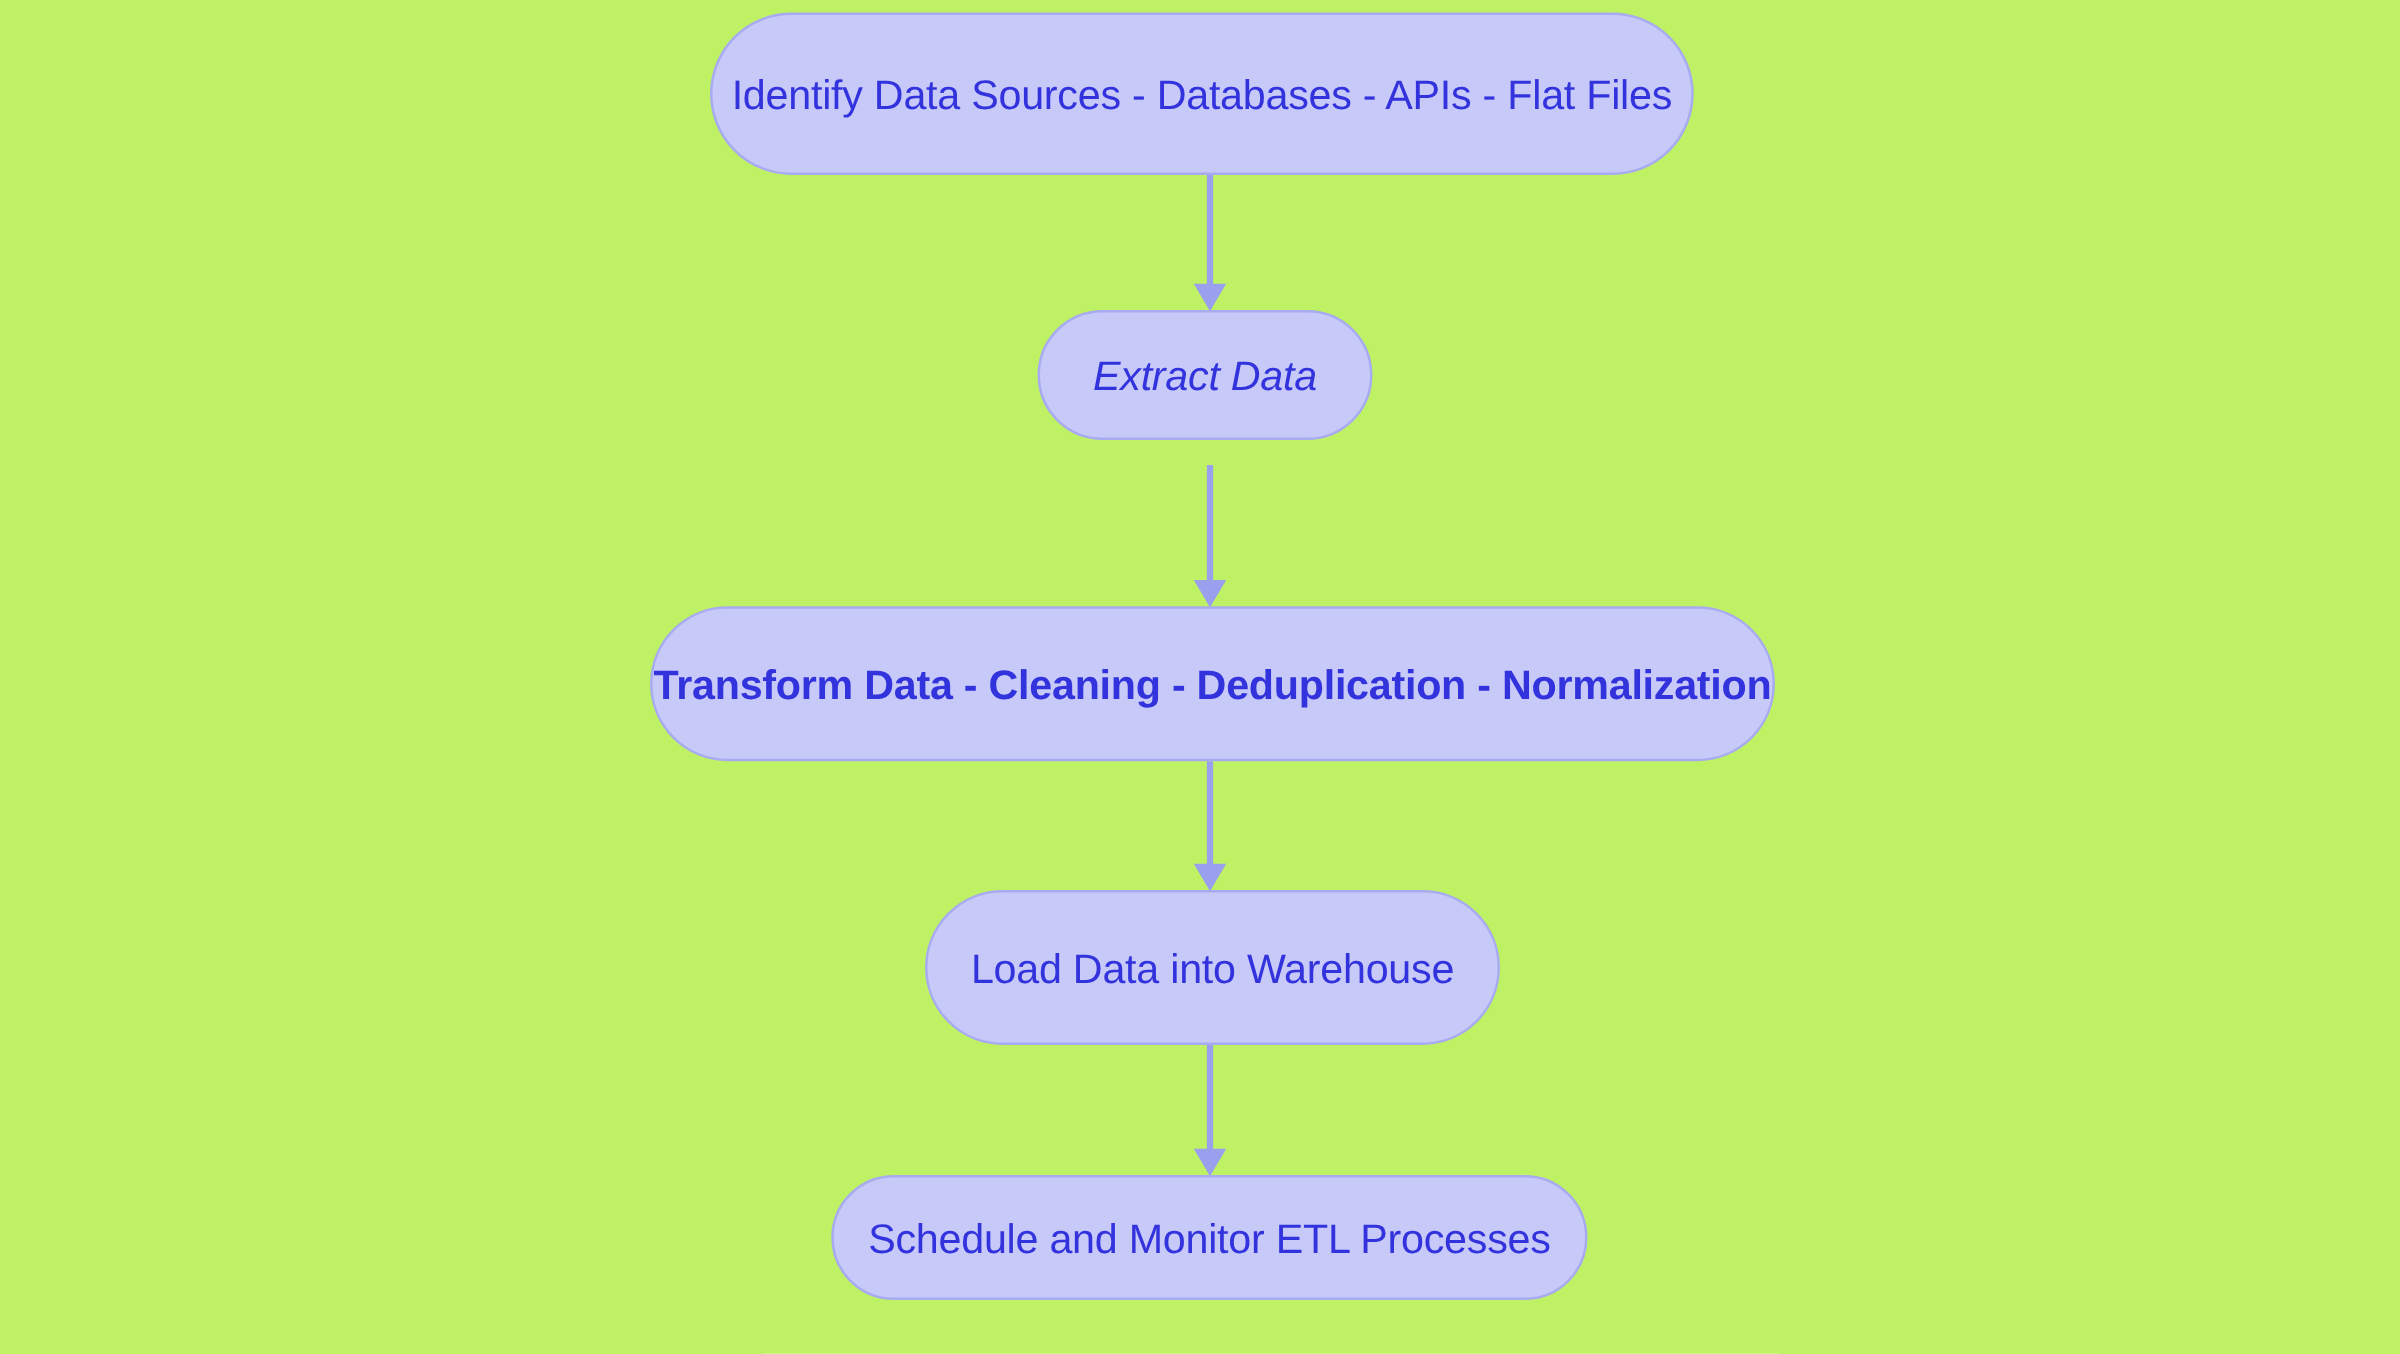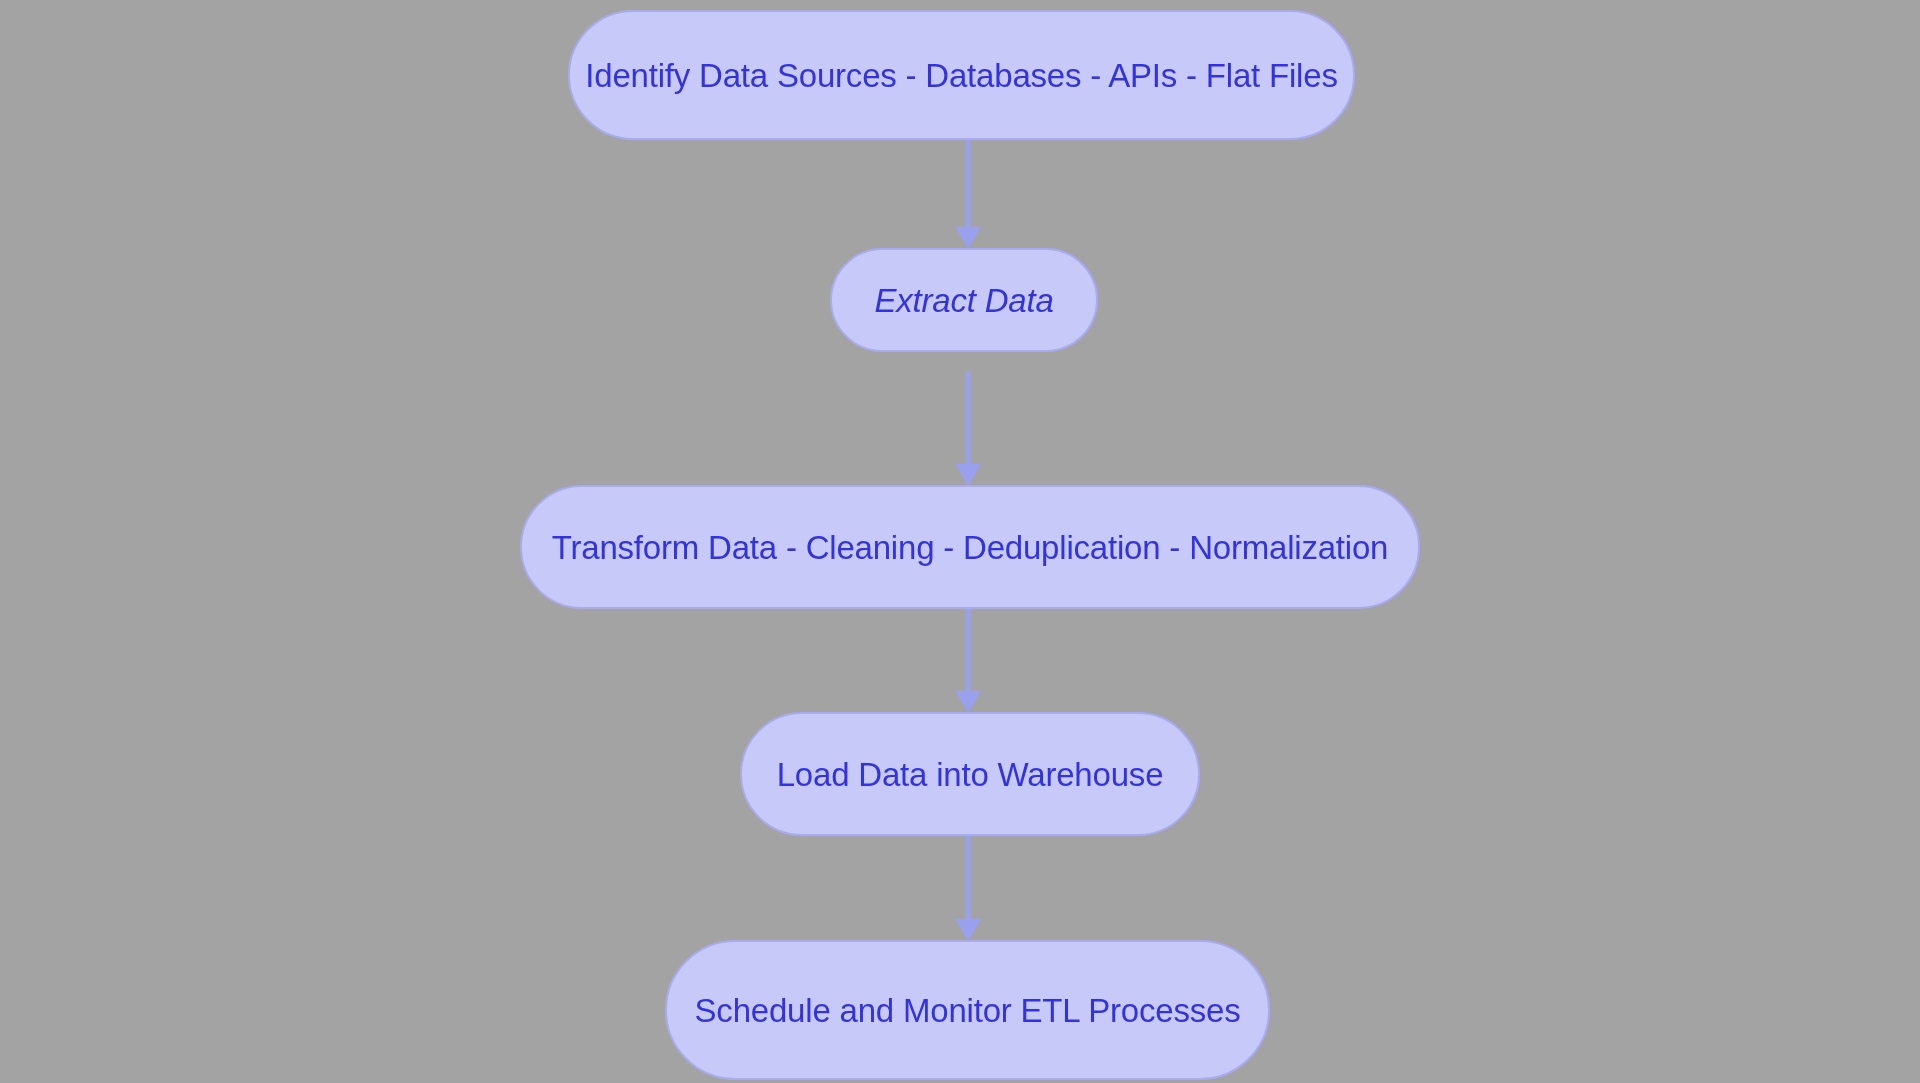--- a/index.html
+++ b/index.html
@@ -50,21 +50,21 @@
     font-weight: 400;
     letter-spacing: -0.2px;
     line-height: 1;
     color: #3333dd;
     white-space: nowrap;
   }
 </style>
 </head>
 <body>
 
-<div id="flow-canvas" style="width: 1920px; height: 1083px; background: #a3a3a3;">
+<div id="flow-canvas" style="width: 1920px; height: 1083px; background: #bef264;">
 
   <svg id="edge-layer" viewBox="0 0 1920 1083" width="1920" height="1083" xmlns="http://www.w3.org/2000/svg" aria-hidden="true">
       <g>
         <rect x="965.5" y="140" width="5" height="88" fill="#9aa0ee"></rect>
         <polygon points="955,227 981,227 968,249" fill="#9aa0ee"></polygon>
       </g>
       <g>
         <rect x="965.5" y="372" width="5" height="93" fill="#9aa0ee"></rect>
         <polygon points="955,464 981,464 968,486" fill="#9aa0ee"></polygon>
       </g>
@@ -79,23 +79,23 @@
     </svg>
 
   <div id="node-layer">
       <div class="flow-node" style="left: 568px; top: 10px; width: 787px; height: 130px; background: rgb(199, 201, 249); border-color: rgb(168, 171, 240);">
         <span class="flow-node-label" style="color: rgb(51, 51, 221);">Identify Data Sources - Databases - APIs - Flat Files</span>
       </div>
       <div class="flow-node" style="left: 830px; top: 248px; width: 268px; height: 104px; background: rgb(199, 201, 249); border-color: rgb(168, 171, 240); font-style: italic;">
         <span class="flow-node-label" style="color: rgb(51, 51, 221);">Extract Data</span>
       </div>
       <div class="flow-node" style="left: 520px; top: 485px; width: 900px; height: 124px; background: rgb(199, 201, 249); border-color: rgb(168, 171, 240);">
-        <span class="flow-node-label" style="color: rgb(51, 51, 221);">Transform Data - Cleaning - Deduplication - Normalization</span>
+        <span class="flow-node-label" style="color: rgb(51, 51, 221); font-weight: bold;">Transform Data - Cleaning - Deduplication - Normalization</span>
       </div>
       <div class="flow-node" style="left: 740px; top: 712px; width: 460px; height: 124px; background: rgb(199, 201, 249); border-color: rgb(168, 171, 240); text-align: right;">
         <span class="flow-node-label" style="color: rgb(51, 51, 221);">Load Data into Warehouse</span>
       </div>
-      <div class="flow-node" style="left: 665px; top: 940px; width: 605px; height: 140px; background: rgb(199, 201, 249); border-color: rgb(168, 171, 240);">
+      <div class="flow-node" style="left: 665px; top: 940px; width: 605px; height: 100px; background: rgb(199, 201, 249); border-color: rgb(168, 171, 240);">
         <span class="flow-node-label" style="color: rgb(51, 51, 221);">Schedule and Monitor ETL Processes</span>
       </div>
     </div>
 
 </div>
 
 </body></html>

